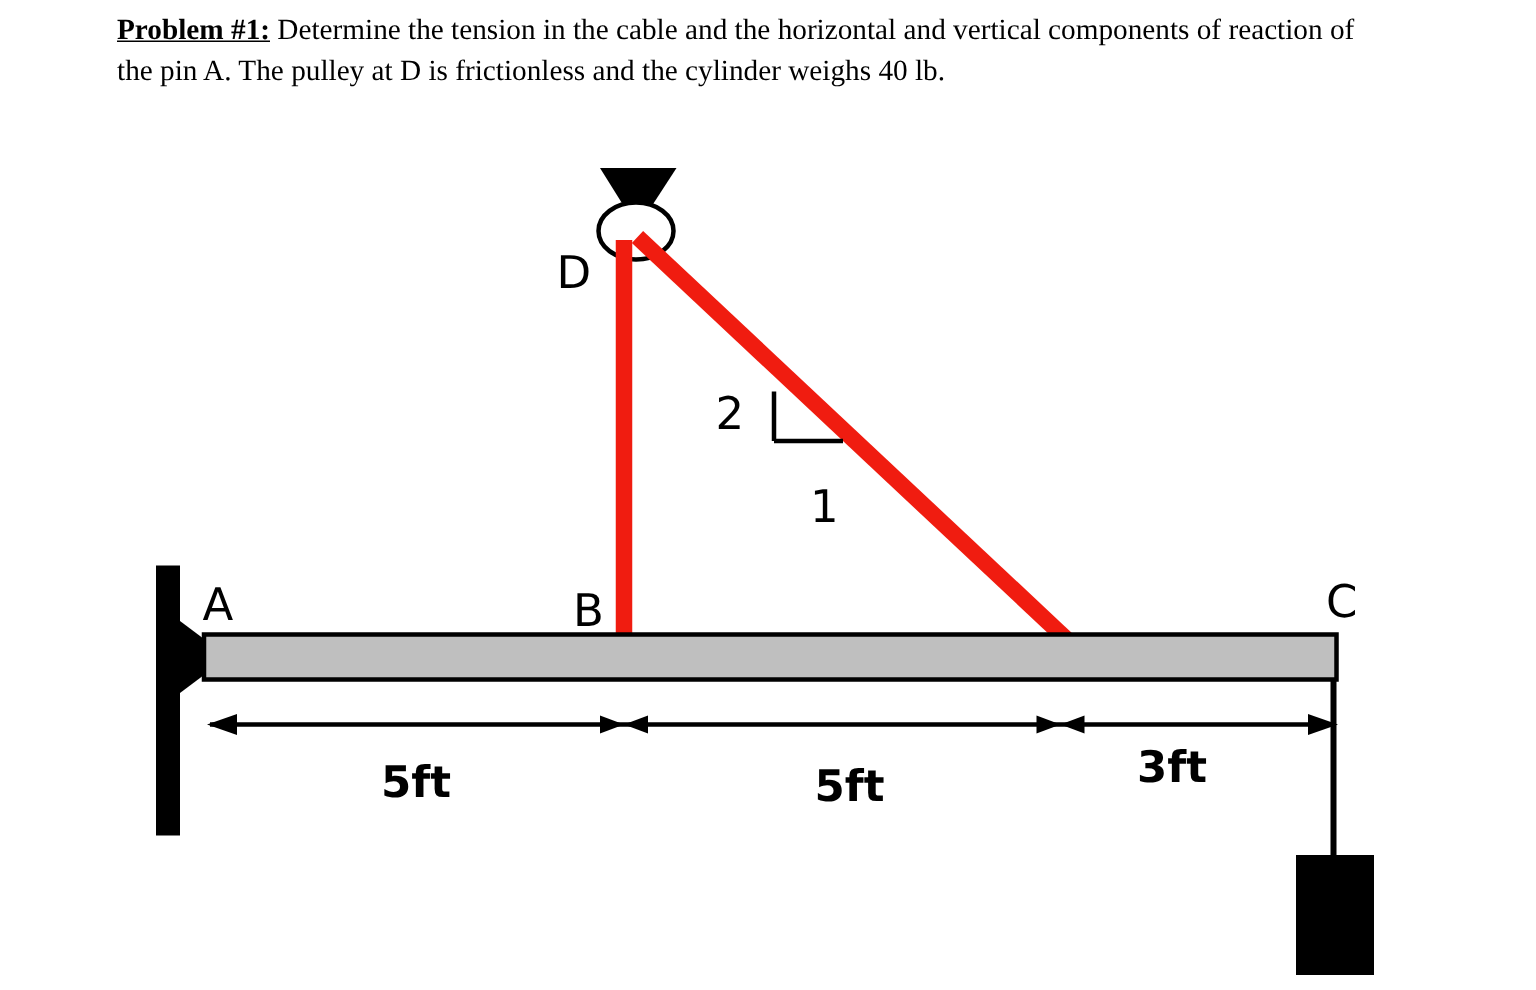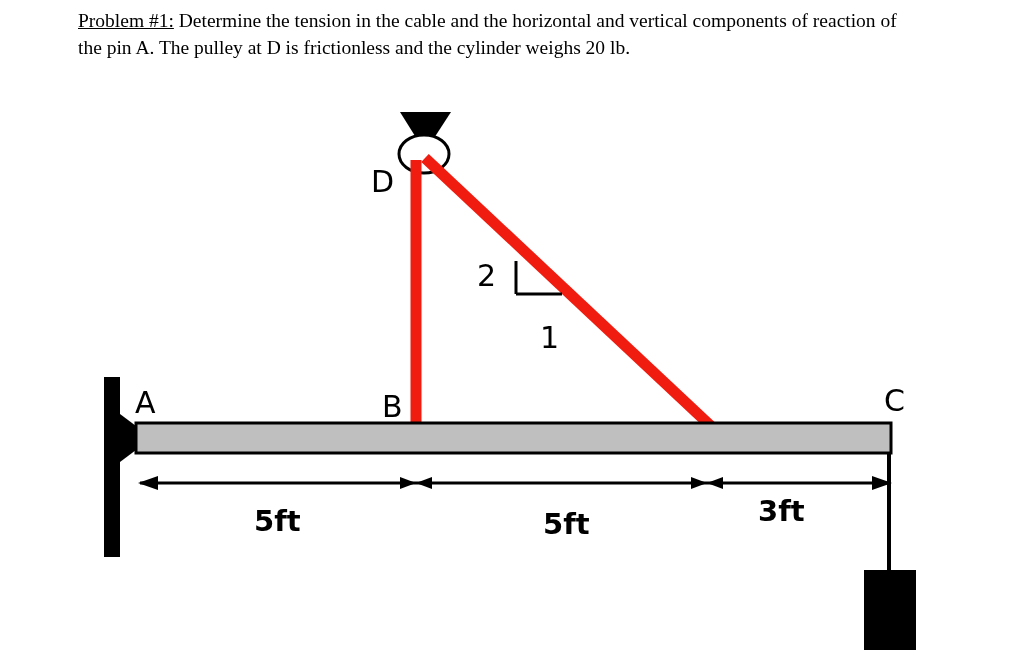--- a/index.html
+++ b/index.html
@@ -19,21 +19,21 @@
     position: absolute;
     left: 78px;
     top: 8px;
     width: 830px;
     font-family: "Liberation Serif", serif;
     font-size: 19.5px;
     line-height: 1.38;
     color: #000000;
   }
   #problem-statement .lead {
-    font-weight: normal;
+    font-weight: bold;
     text-decoration: underline;
   }
   #figure {
     position: absolute;
     left: 0;
     top: 96px;
     width: 1024px;
     height: 564px;
   }
   #figure svg {
@@ -53,21 +53,21 @@
   .slope {
     font-family: "DejaVu Sans", sans-serif;
     font-size: 30px;
     fill: #000000;
   }
 </style>
 </head>
 <body>
 
 <div id="problem-statement">
-  <span class="lead">Problem #1:</span><span> Determine the tension in the cable and the horizontal and vertical components of reaction of the pin A. The pulley at D is frictionless and the cylinder weighs 20 lb.</span>
+  <span class="lead">Problem #1:</span><span> Determine the tension in the cable and the horizontal and vertical components of reaction of the pin A. The pulley at D is frictionless and the cylinder weighs 40 lb.</span>
 </div>
 
 <div id="figure">
   <svg width="1024" height="564" viewBox="0 0 1024 564" xmlns="http://www.w3.org/2000/svg">
 
     <g>
       <polygon points="400,16 451,16 425,56" fill="#000000"></polygon>
       <rect x="421" y="48" width="8" height="14" fill="#000000"></rect>
     </g>
 

